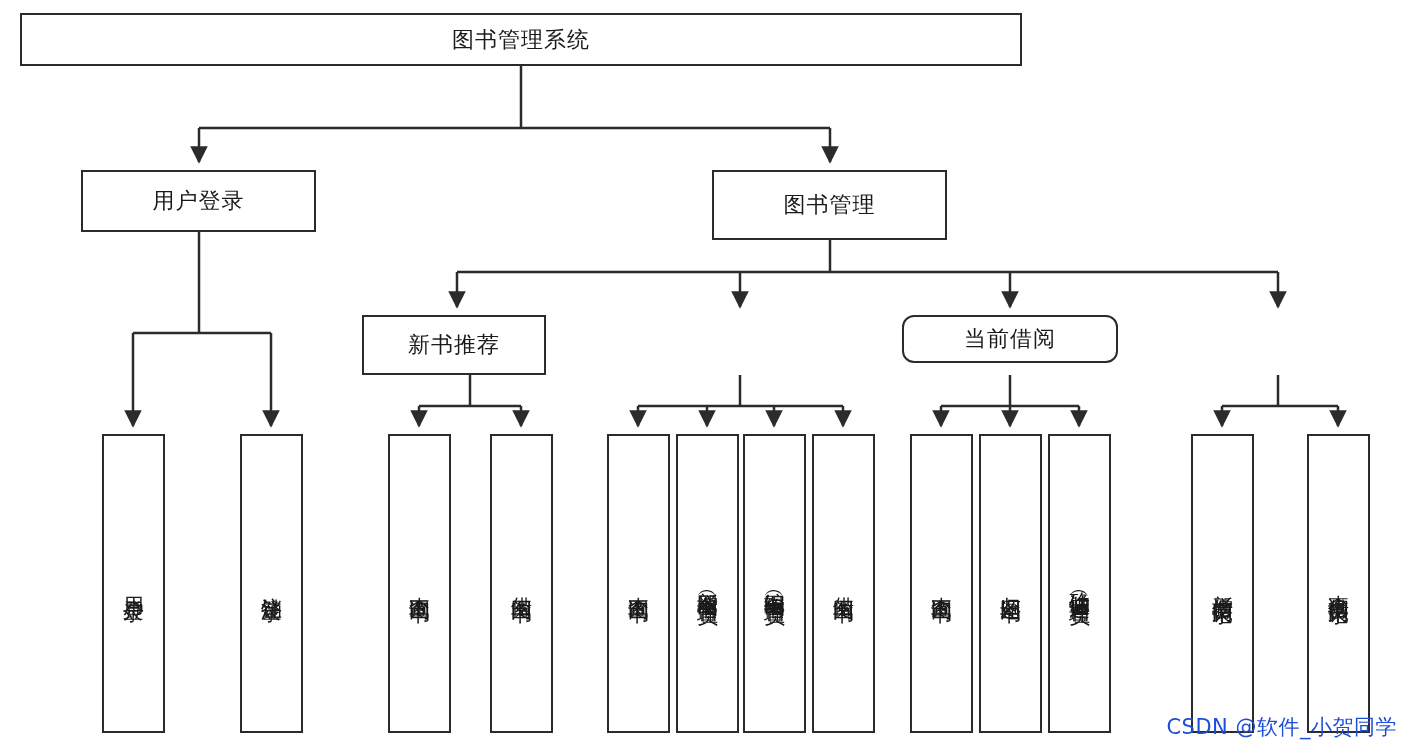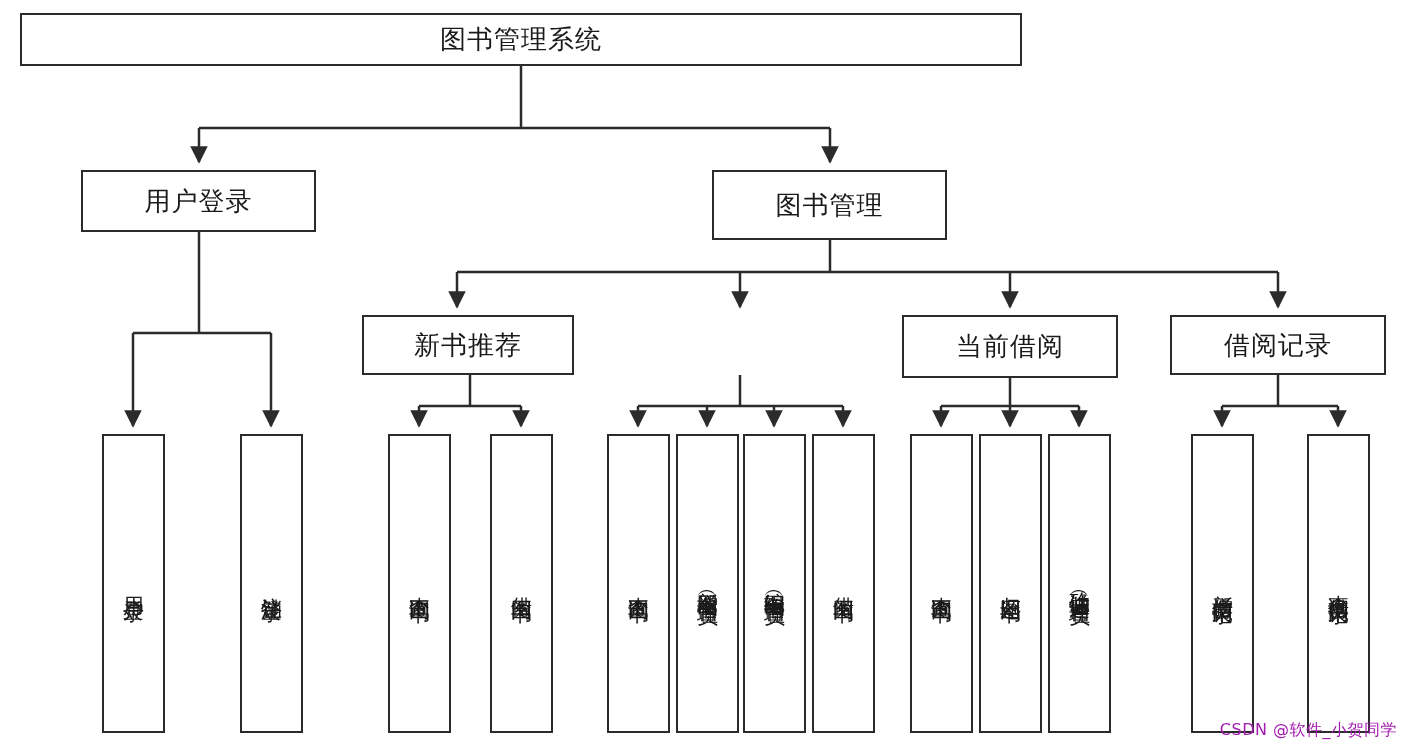--- a/index.html
+++ b/index.html
@@ -27,43 +27,43 @@
     position: absolute;
     box-sizing: border-box;
     border: 2px solid #2b2b2b;
     background: #ffffff;
     display: flex;
     align-items: center;
     justify-content: center;
     color: #1a1a1a;
   }
   .node.horiz {
-    font-size: 26px;
+    font-size: 22px;
     letter-spacing: 1px;
   }
   .node.vert {
     writing-mode: vertical-rl;
     text-orientation: upright;
     font-size: 21px;
     line-height: 1.05;
     letter-spacing: 2px;
     padding: 4px 0;
     white-space: nowrap;
   }
   .node.vert .lbl {
     writing-mode: vertical-rl;
     text-orientation: upright;
     display: block;
   }
   .watermark {
     position: absolute;
     right: 8px;
     bottom: 6px;
-    font-size: 16px;
-    color: #a21caf;
+    font-size: 21px;
+    color: #1d4ed8;
     letter-spacing: 0.5px;
     font-family: "DejaVu Sans", "Liberation Sans", sans-serif;
     white-space: nowrap;
   }
 </style>
 </head>
 <body>
 
 <div id="canvas">
 
@@ -121,28 +121,25 @@
     <span class="lbl">图书管理系统</span>
   </div>
 
   <div class="node horiz" style="left:81px; top:170px; width:235px; height:62px;">
     <span class="lbl">用户登录</span>
   </div>
   <div class="node horiz" style="left:712px; top:170px; width:235px; height:70px;">
     <span class="lbl">图书管理</span>
   </div>
 
-  <div class="node horiz" style="left:362px; top:315px; width:212px; height:60px;">
+  <div class="node horiz" style="left:362px; top:315px; width:184px; height:60px;">
     <span class="lbl">新书推荐</span>
   </div>
-  <div class="node horiz" style="left:902px; top:315px; width:216px; height:63px;">
+  <div class="node horiz" style="left:902px; top:315px; width:216px; height:48px;border-radius:12px;">
     <span class="lbl">当前借阅</span>
-  </div>
-  <div class="node horiz" style="left:1170px; top:315px; width:216px; height:60px;">
-    <span class="lbl">借阅记录</span>
   </div>
 
   <div class="node vert" style="left:102px; top:434px; width:63px; height:299px;">
     <span class="lbl">用户登录</span>
   </div>
   <div class="node vert" style="left:240px; top:434px; width:63px; height:299px;">
     <span class="lbl">注销登录</span>
   </div>
 
   <div class="node vert" style="left:388px; top:434px; width:63px; height:299px;">

